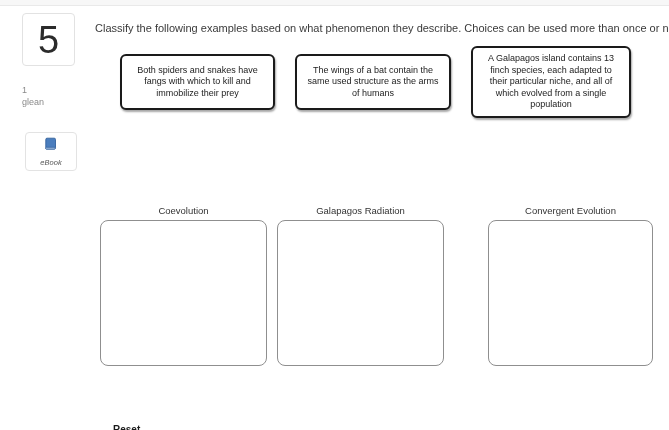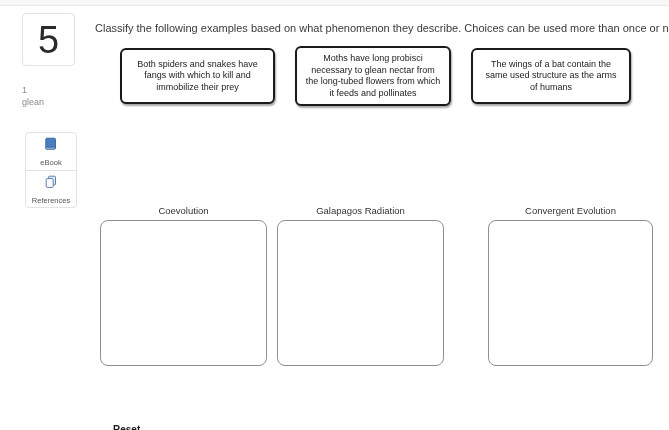--- a/index.html
+++ b/index.html
@@ -20,21 +20,21 @@
     background:#f7f7f7;border-bottom:1px solid #e9e9e9;}
 
   
   .qnum-box{position:absolute;left:22px;top:13px;width:53px;height:53px;
     border:1px solid #e2e2e2;border-radius:4px;display:flex;align-items:center;
     justify-content:center;background:#fff;}
   .qnum{font-size:38px;color:#2b2b2b;line-height:1;}
   .points-wrap{position:absolute;left:22px;top:84px;font-size:9px;
     color:var(--muted-text);line-height:12px;}
   .tools-panel{position:absolute;left:25px;top:132px;width:52px;
-    border:1px solid var(--panel-border);border-radius:4px;background:#fff;}
+    border:1px solid var(--panel-border);border-radius:4px;background:#fff;font-style:italic;}
   .tool-cell{height:37px;display:flex;flex-direction:column;align-items:center;
     justify-content:center;gap:2px;cursor:pointer;}
   .tool-cell + .tool-cell{border-top:1px solid var(--panel-border);}
   .tool-label{font-size:7.5px;color:#555;}
 
   
   .question-text{position:absolute;left:95px;top:22px;right:0;font-size:11px;
     color:#3a3a3a;white-space:nowrap;overflow:hidden;}
 
   .choices-grid{position:absolute;left:120px;top:46px;width:488px;
@@ -78,37 +78,28 @@
   <div class="tools-panel">
     <div class="tool-cell">
       <span>
         <svg width="16" height="16" viewBox="0 0 16 16">
           <path d="M4 2.2 h7.2 a1.3 1.3 0 0 1 1.3 1.3 v8.2 a1.3 1.3 0 0 1 -1.3 1.3 H4 a1.2 1.2 0 0 1 -1.2 -1.2 V3.4 A1.2 1.2 0 0 1 4 2.2 Z" fill="#4a7dbd" stroke="#33619c" stroke-width="0.9"></path>
           <path d="M3.2 11.3 h9 v1 a0.9 0.9 0 0 1 -0.9 0.9 H4 a1 1 0 0 1 -0.8 -1.9 Z" fill="#9db9dd" stroke="#33619c" stroke-width="0.7"></path>
         </svg>
       </span>
       <span class="tool-label">eBook</span>
     </div>
-    <div class="tool-cell">
-      <span>
-        <svg width="16" height="16" viewBox="0 0 16 16">
-          <rect x="5.5" y="2.2" width="7" height="8.8" rx="1" fill="#dfe8f3" stroke="#5a7fae" stroke-width="1"></rect>
-          <rect x="3.2" y="4.6" width="7" height="8.8" rx="1" fill="#ffffff" stroke="#5a7fae" stroke-width="1"></rect>
-        </svg>
-      </span>
-      <span class="tool-label">References</span>
-    </div>
   </div>
 
   <div class="question-text">Classify the following examples based on what phenomenon they describe. Choices can be used more than once or not at a</div>
 
   <div class="choices-grid">
     <div class="choice-card">Both spiders and snakes have fangs with which to kill and immobilize their prey</div>
-    <div class="choice-card">Moths have long probisci necessary to glean nectar from the long-tubed flowers from which it feeds and pollinates</div>
     <div class="choice-card">The wings of a bat contain the same used structure as the arms of humans</div>
+    <div class="choice-card">A Galapagos island contains 13 finch species, each adapted to their particular niche, and all of which evolved from a single population</div>
   </div>
 
   <div class="zones">
     <div class="zone-col c1">
       <div class="zone-label">Coevolution</div>
       <div class="zone-box"></div>
     </div>
     <div class="zone-col c2">
       <div class="zone-label">Galapagos Radiation</div>
       <div class="zone-box"></div>

